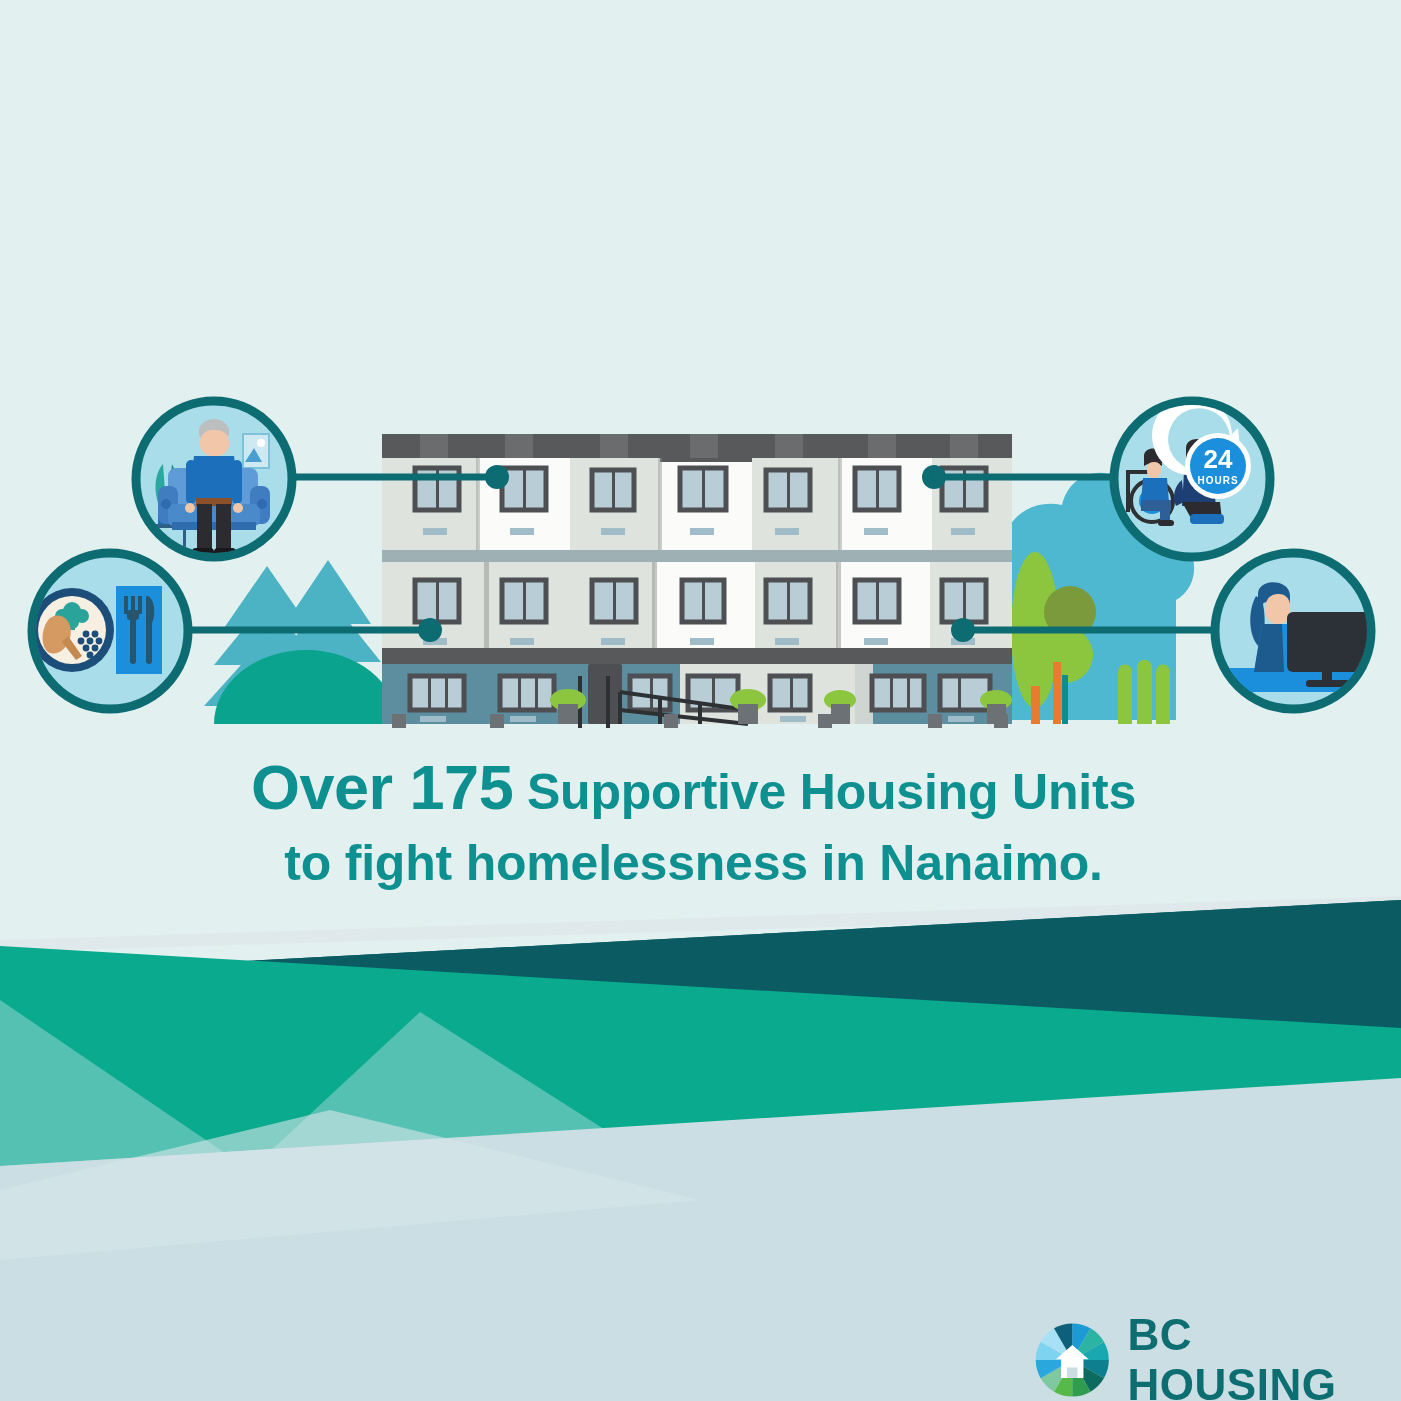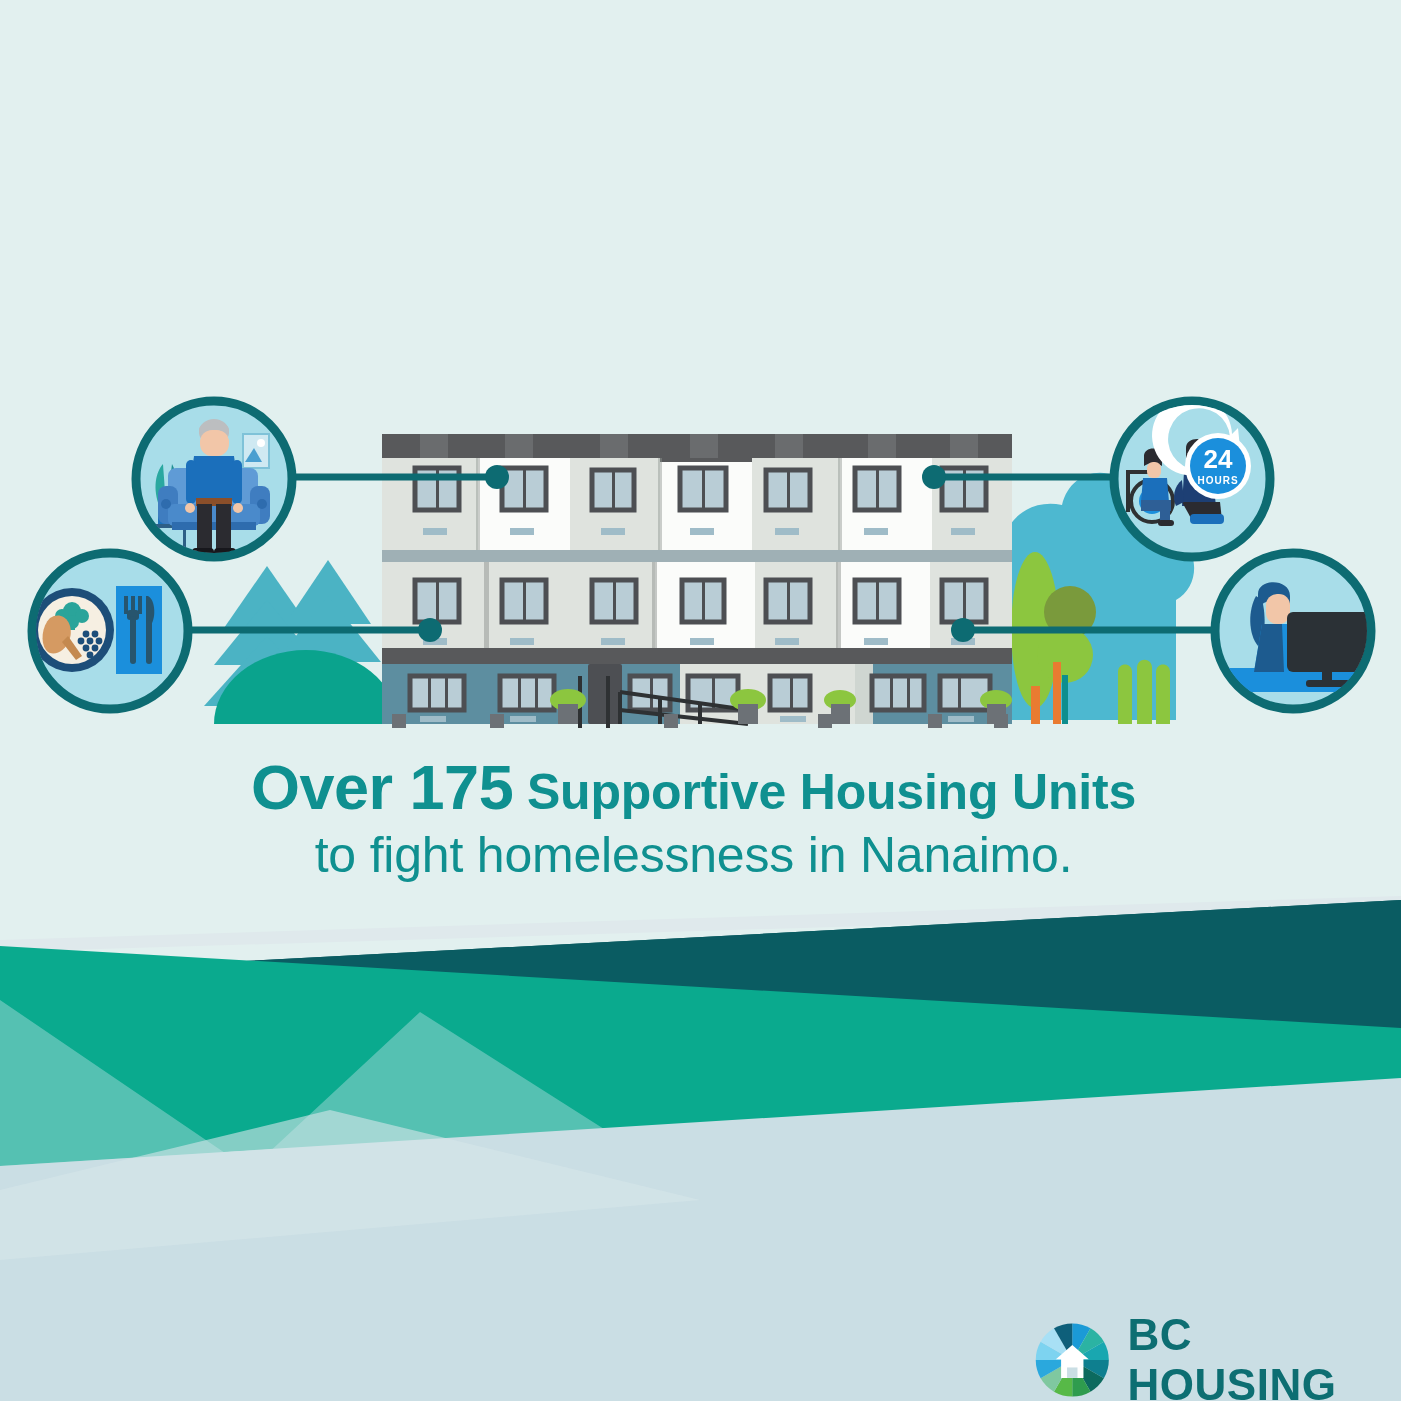--- a/index.html
+++ b/index.html
@@ -21,21 +21,21 @@
     pointer-events:none;
   }
   .hl-line{display:block;}
   .hl-big{
     font-size:63px;font-weight:bold;letter-spacing:-0.5px;
   }
   .hl-mid{
     font-size:50px;font-weight:bold;letter-spacing:-0.2px;
   }
   .hl-line2{
-    font-size:50px;font-weight:normal;letter-spacing:-0.2px;display:block;margin-top:4px;
+    font-size:50px;font-weight:bold;letter-spacing:-0.2px;display:block;margin-top:12px;
   }
 
   .brand{
     position:absolute;left:1035px;top:1310px;
     display:flex;align-items:center;gap:18px;
   }
   .brand-text{
     font-size:44px;font-weight:bold;color:#0d6e72;letter-spacing:0.5px;
     font-family:"Liberation Sans", sans-serif;
   }

